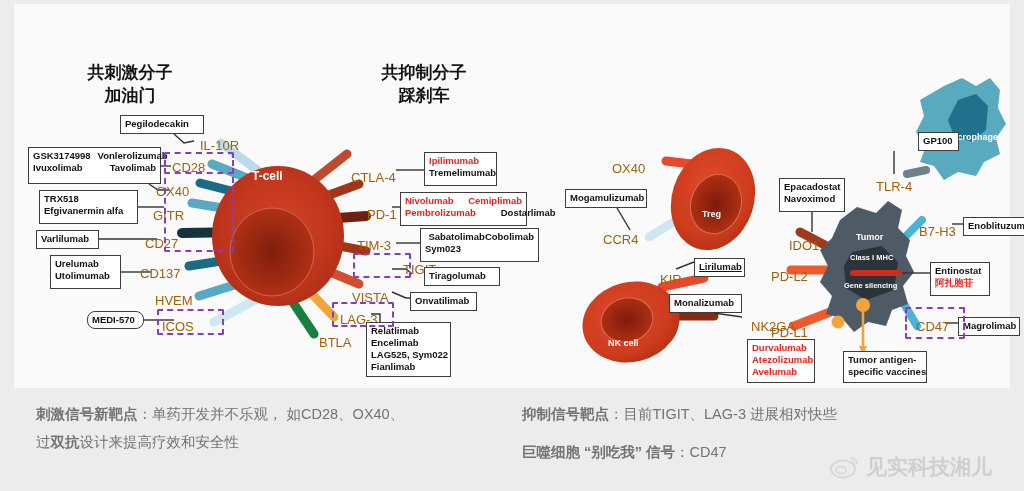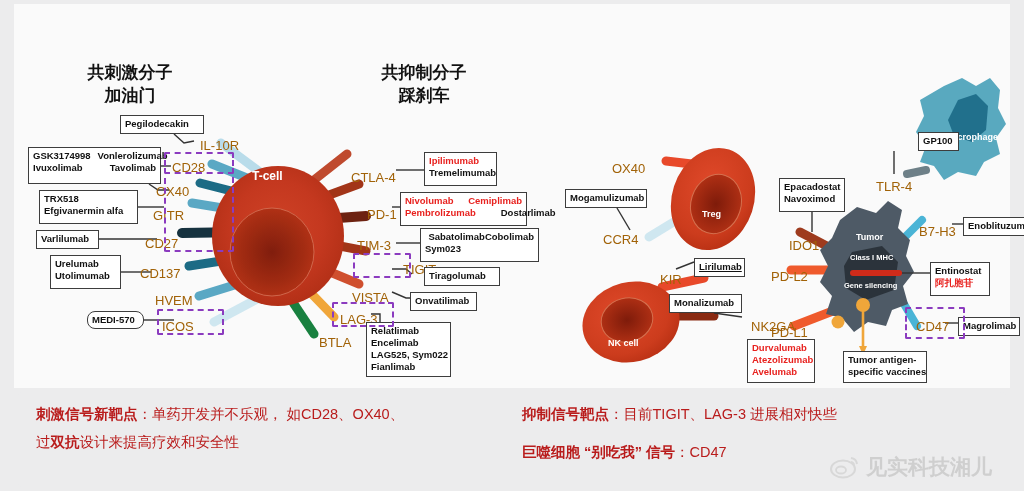--- a/index.html
+++ b/index.html
@@ -41,21 +41,21 @@
   }
   .cellname{
     position:absolute;color:#fff;font-size:11px;font-weight:bold;
     white-space:nowrap;pointer-events:none;
   }
   
   .caption{
     position:absolute;left:14px;top:392px;width:996px;height:95px;
     background:#ececed;border-radius:10px;
   }
-  .cap-col{position:absolute;font-size:14.5px;color:#b91c1c;line-height:28px;}
+  .cap-col{position:absolute;font-size:14.5px;color:#737373;line-height:28px;}
   .cap-col b{font-weight:bold;}
   .wm{
     position:absolute;right:18px;bottom:6px;
     display:flex;align-items:center;gap:6px;
     color:#cfcfcf;font-size:21px;font-weight:bold;white-space:nowrap;
   }
   .wm svg{display:block;}
   .sidebar-l{position:absolute;left:0;top:0;width:14px;height:491px;background:#ececed;}
   .sidebar-r{position:absolute;right:0;top:0;width:14px;height:491px;background:#ececed;}
 </style>

